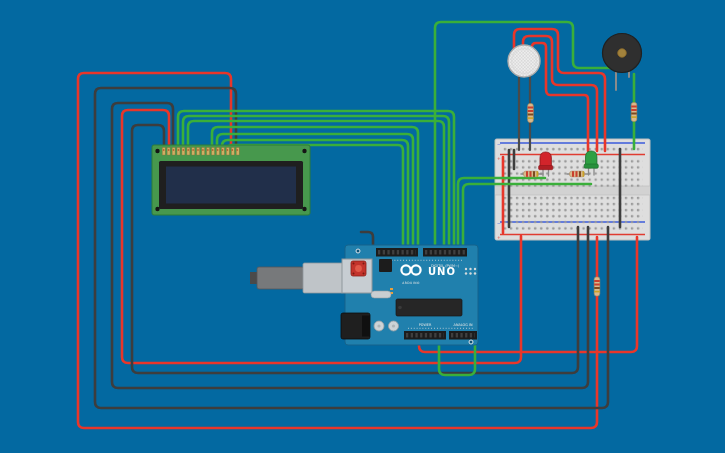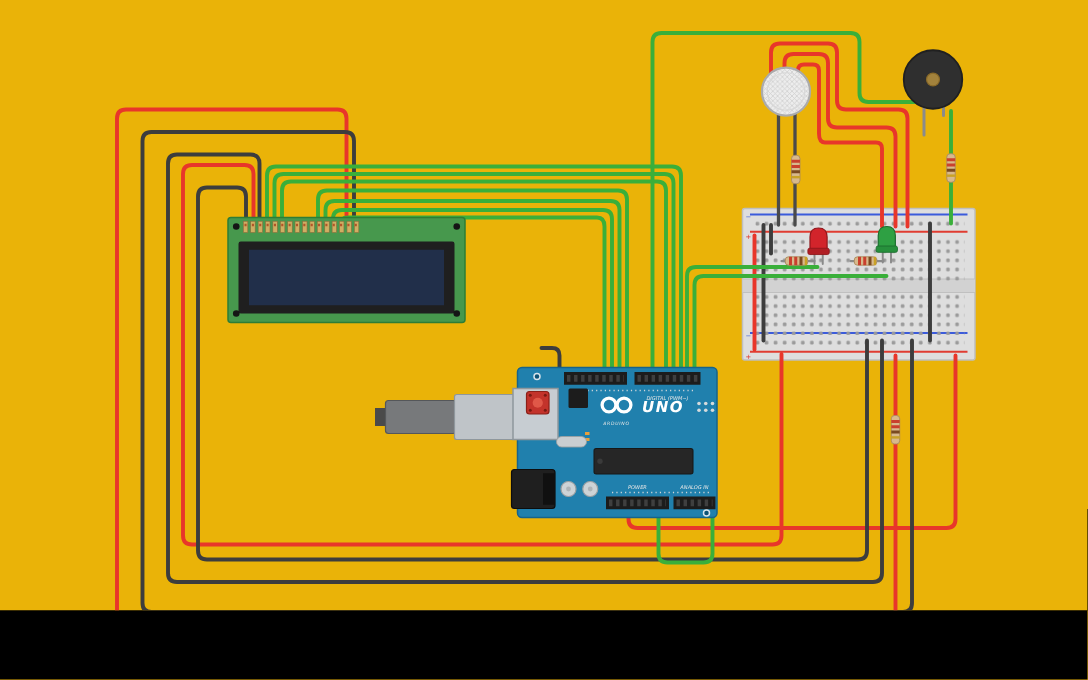--- a/index.html
+++ b/index.html
@@ -1,17 +1,17 @@
 <!DOCTYPE html>
 <html><head>
 <meta charset="utf-8">
 <style>
   html,body{margin:0;padding:0;background:#000;}
-  #stage{position:relative;width:725px;height:407px;background:#eab308;overflow:hidden;
-         font-family:"DejaVu Sans", sans-serif;font-style:italic;}
+  #stage{position:relative;width:725px;height:453px;background:#0369a1;overflow:hidden;
+         font-family:"DejaVu Sans", sans-serif;}
   svg{display:block}
   .wire{fill:none;stroke-width:2.6;stroke-linecap:round;stroke-linejoin:round;}
   .leg{fill:none;stroke-linecap:round;}
   .lead{fill:none;stroke:#8a8a8a;stroke-width:1.5;stroke-linecap:round;}
   text{user-select:none}
 </style>
 </head>
 <body>
 
 <div id="stage">

